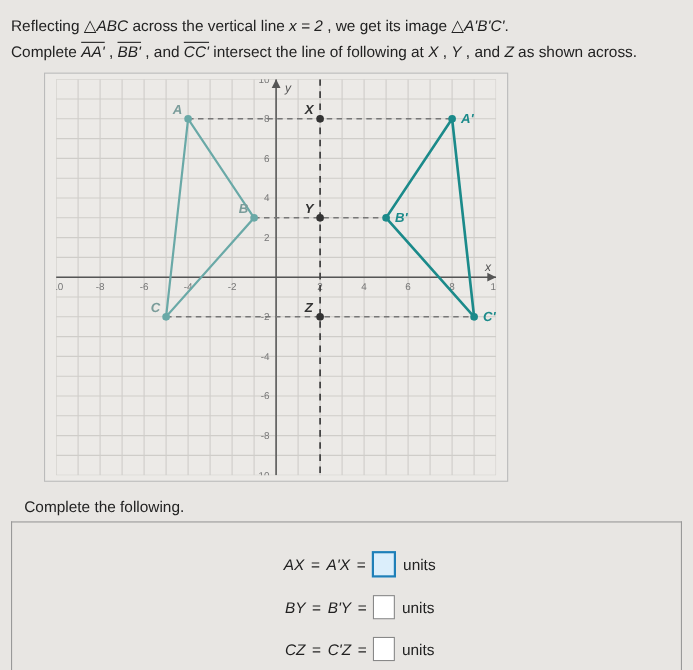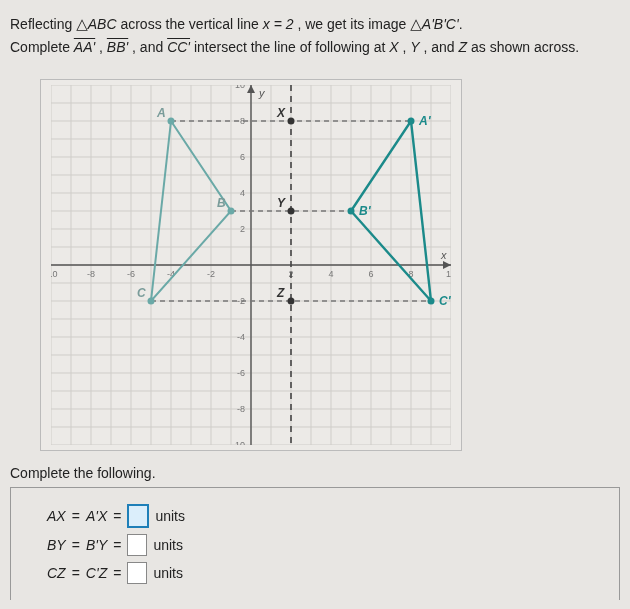--- a/index.html
+++ b/index.html
@@ -5,43 +5,43 @@
   body {
     margin: 0;
     padding: 12px 10px;
     background: #e8e6e3;
     font-family: Arial, Helvetica, sans-serif;
     font-size: 14px;
     color: #222;
     width: 630px;
     box-sizing: border-box;
   }
-  .problem-text { line-height: 1.6; margin-bottom: 21px; }
+  .problem-text { line-height: 1.6; margin-bottom: 8px; }
   .tri { font-size: 15px; }
   .overline { text-decoration: overline; }
   .italic { font-style: italic; }
   .graph-wrap {
     border: 1px solid #bbb;
     width: 420px;
     height: 370px;
     margin: 8px 0 14px 30px;
     background: #eceae7;
     display: flex;
     align-items: center;
     justify-content: center;
   }
-  .instruction { margin-bottom: 6px; }
+  .instruction { margin-bottom: 6px; margin-left: 12px; }
   .qbox {
     border: 1px solid #999;
     padding: 10px 12px;
     background: #e8e6e3;
     border-bottom: none;
   }
   .qbox p { margin: 4px 0; }
-  .eqrow { margin: 6px 0 6px 24px; display: flex; align-items: center; gap: 6px; }
+  .eqrow { margin: 16px 0 6px 24px; display: flex; align-items: center; gap: 6px; justify-content: center; }
   .inputbox {
     display: inline-block;
     width: 18px;
     height: 20px;
     border: 1px solid #888;
     background: #fff;
     vertical-align: middle;
   }
   .inputbox.active { border: 2px solid #1e7fb8; background:#dbeefb; }
 </style>

